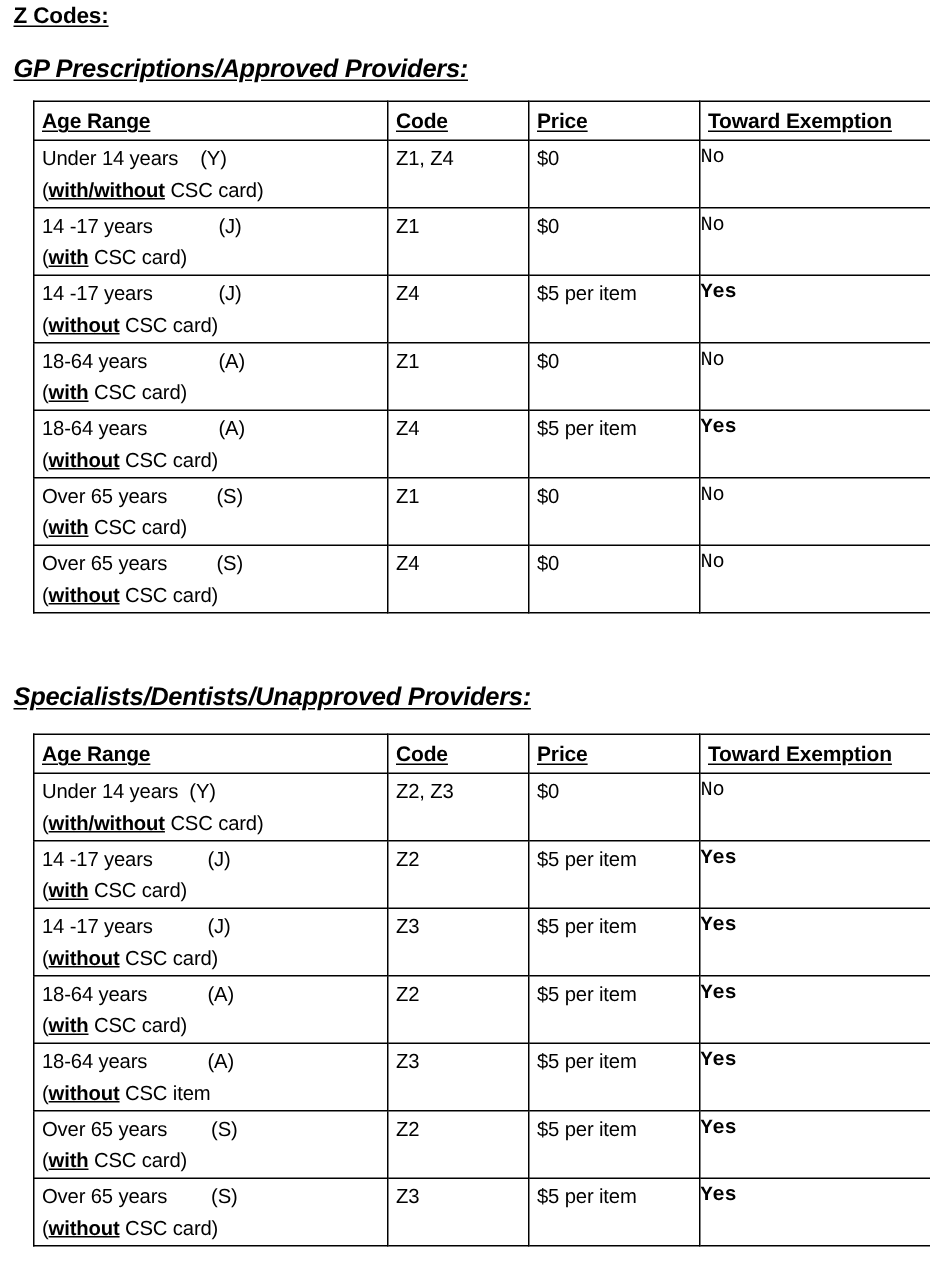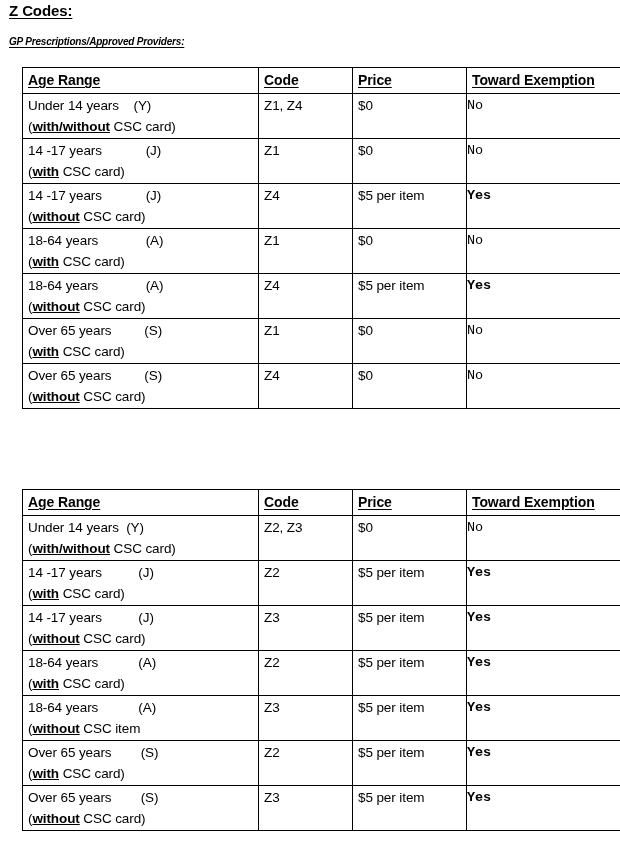--- a/index.html
+++ b/index.html
@@ -31,21 +31,21 @@
     font-size: 15px;
     font-weight: bold;
     text-decoration: underline;
     text-underline-offset: 2px;
     letter-spacing: -0.1px;
     white-space: nowrap;
   }
   .section-title {
     position: absolute;
     left: 9px;
-    font-size: 10px;
+    font-size: 17px;
     font-weight: bold;
     font-style: italic;
     text-decoration: underline;
     text-underline-offset: 2px;
     letter-spacing: -0.2px;
     white-space: nowrap;
   }
   #section-title-1 { top: 36px; }
   #section-title-2 { top: 455px; }
 
@@ -200,20 +200,21 @@
             <span class="age-line1">Over 65 years         (S)</span>
             <span class="age-line2"><span>(</span><span class="csc-emph">without</span><span> CSC card)</span></span>
           </td>
           <td>Z4</td>
           <td>$0</td>
           <td class="cell-exemption">No</td>
         </tr>
       </tbody>
   </table>
 
+  <div class="section-title" id="section-title-2">Specialists/Dentists/Unapproved Providers:</div>
 
   <table class="z-table" id="z-table-2">
     <colgroup>
       <col class="col-age">
         <col class="col-code">
         <col class="col-price">
         <col class="col-exem">
     </colgroup>
     <thead>
       <tr>

